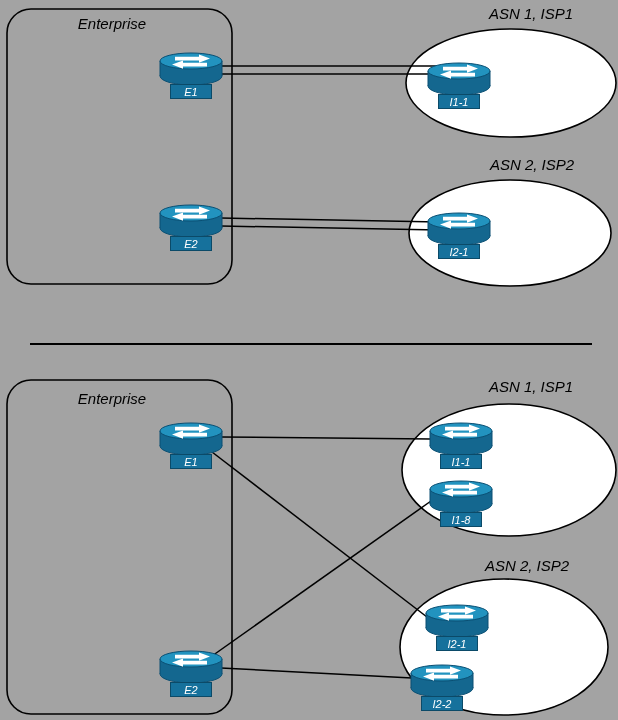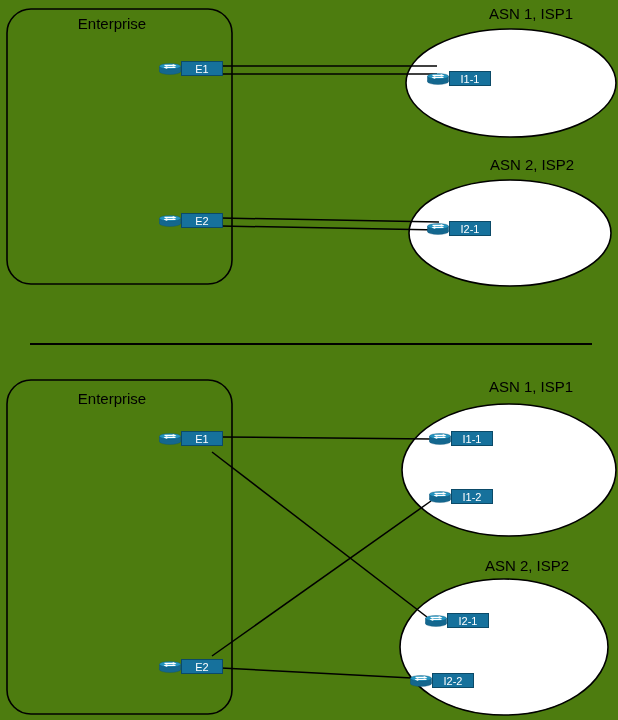--- a/index.html
+++ b/index.html
@@ -1,20 +1,20 @@
 <!DOCTYPE html>
 <html><head>
 <meta charset="utf-8">
 <style>
   html,body{margin:0;padding:0;background:#fff;}
   body{font-family:"Liberation Sans", sans-serif;}
-  .canvas{position:relative;width:618px;height:720px;background:#4d7c0f;overflow:hidden;}
+  .canvas{position:relative;width:618px;height:720px;background:#a3a3a3;overflow:hidden;font-style:italic;}
   .layer{position:absolute;left:0;top:0;}
   .lbl{position:absolute;font-size:15px;color:#000;text-align:center;white-space:nowrap;}
-  .router{position:absolute;width:64px;display:flex;flex-direction:row;align-items:center;}
+  .router{position:absolute;width:64px;display:flex;flex-direction:column;align-items:center;}
   .ricon{width:64px;height:34px;display:block;}
   .rband{margin-top:-2px;min-width:42px;padding:0 3px;height:15px;line-height:15px;
          background:#16719C;border:1px solid #0B4A68;color:#fff;font-size:11px;
          text-align:center;box-sizing:border-box;}
 </style>
 </head>
 <body>
 
 <svg width="0" height="0" style="position:absolute" aria-hidden="true">
   <defs>
@@ -109,21 +109,21 @@
     <svg class="ricon" viewBox="0 0 64 34">
         <use href="#router-sym"></use>
       </svg>
     <div class="rband">I1-1</div>
   </div>
 
   <div class="router" style="left:429px;top:480px;">
     <svg class="ricon" viewBox="0 0 64 34">
         <use href="#router-sym"></use>
       </svg>
-    <div class="rband">I1-2</div>
+    <div class="rband">I1-8</div>
   </div>
 
   <div class="router" style="left:425px;top:604px;">
     <svg class="ricon" viewBox="0 0 64 34">
         <use href="#router-sym"></use>
       </svg>
     <div class="rband">I2-1</div>
   </div>
 
   <div class="router" style="left:410px;top:664px;">

